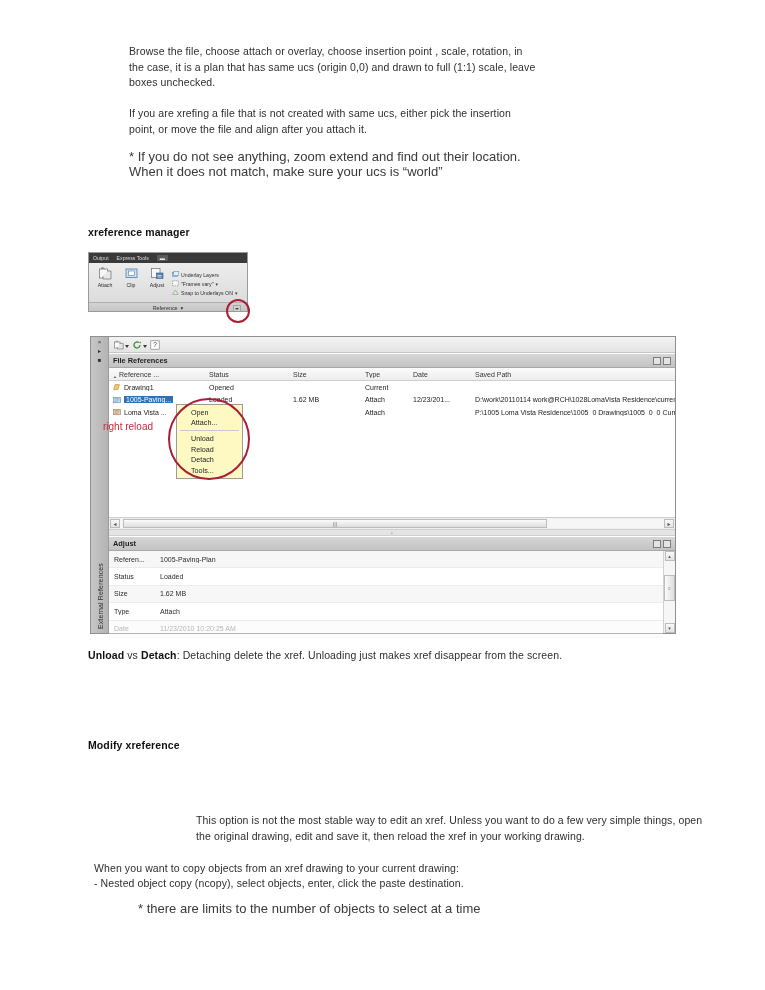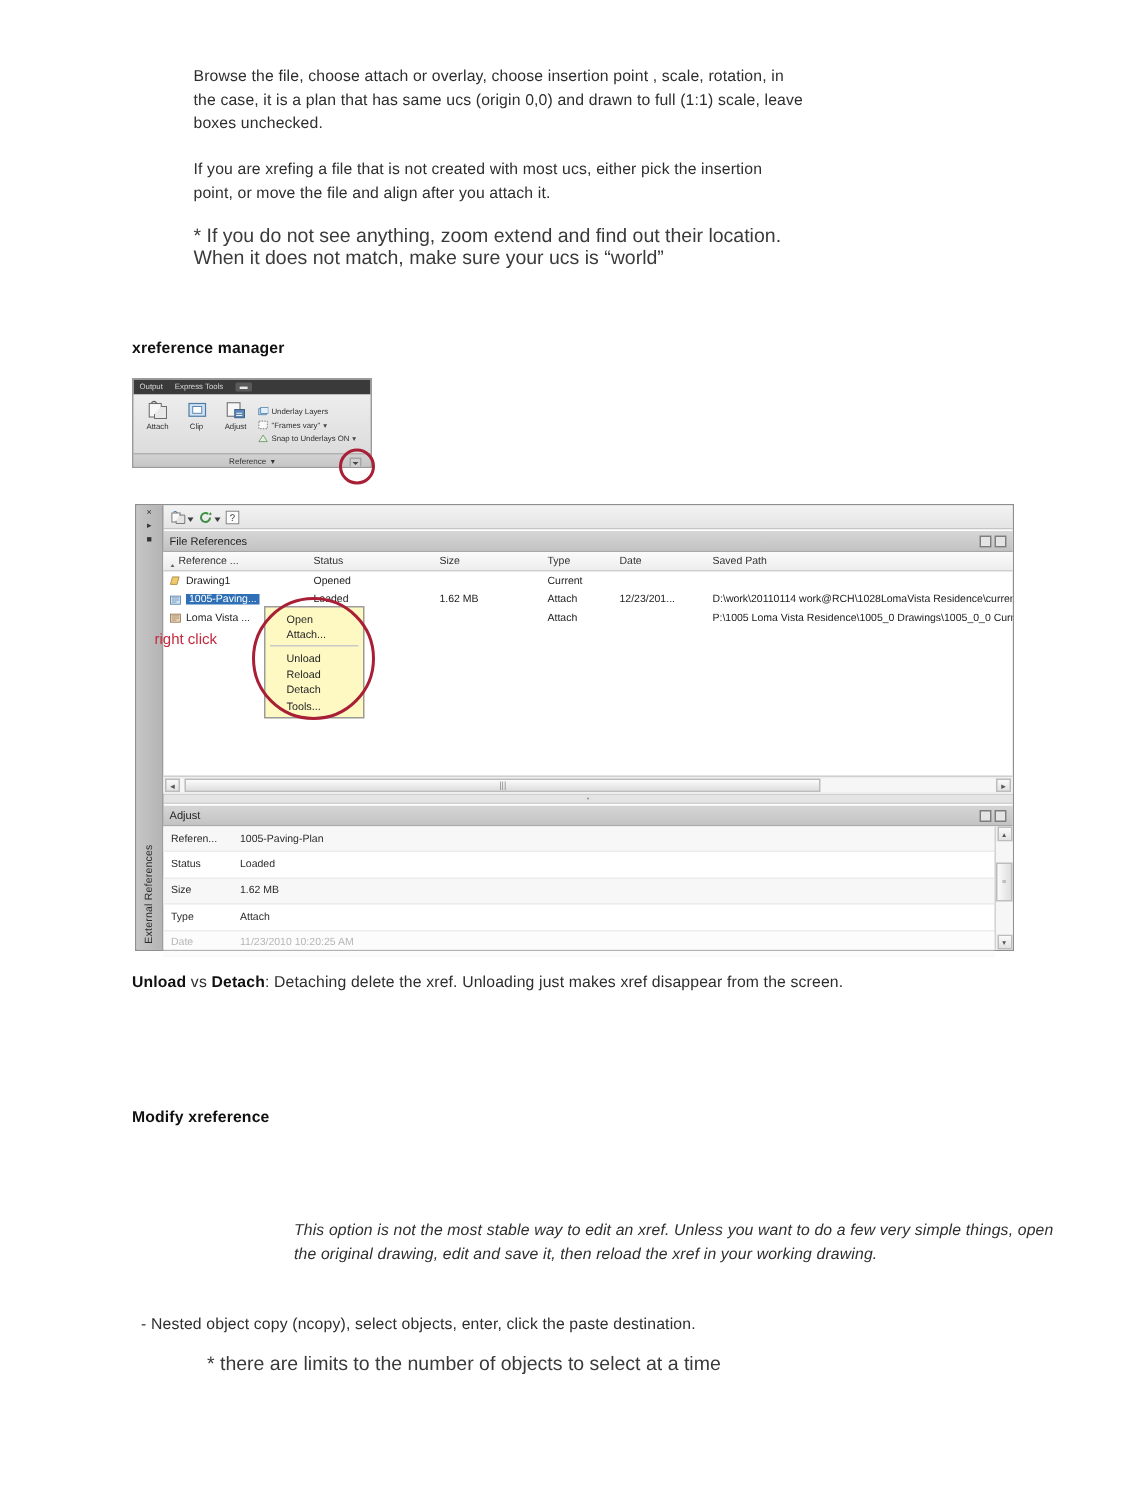--- a/index.html
+++ b/index.html
@@ -229,21 +229,21 @@
   }
 
   .section-bar {
     height: 13px;
     background: linear-gradient(#d6d6d6,#c3c3c3);
     border-top: 1px solid #fff;
     border-bottom: 1px solid #a8a8a8;
     display: flex;
     align-items: center;
     padding: 0 4px;
-    font-weight: normal;
+    font-weight: bold;
     font-size: 7.4px;
     color: #1f1f1f;
     justify-content: space-between;
   }
   .sec-btns { display:flex; gap:2px; }
   .sec-btns i {
     display:block;
     width:6px;height:6px;
     border:1px solid #7d7d7d;
     background:#e4e4e4;
@@ -414,21 +414,21 @@
     z-index: 21;
   }
 </style>
 </head>
 <body>
 
 <div class="page">
 
   <div class="para" style="left:129px; top:44px; width:410px;">Browse the file, choose attach or overlay, choose insertion point , scale, rotation,  in the case, it is a plan that has same ucs (origin 0,0) and drawn to full (1:1) scale, leave boxes unchecked.</div>
 
-  <div class="para" style="left:129px; top:106px; width:400px;">If you are xrefing a file that is not created with most ucs, either pick the insertion point, or move the file and align after you attach it.</div>
+  <div class="para" style="left:129px; top:106px; width:400px;">If you are xrefing a file that is not created with same ucs, either pick the insertion point, or move the file and align after you attach it.</div>
 
   <div class="small-note" style="left:129px; top:150px; width:420px;">* If you do not see anything, zoom extend and find out their location.</div>
   <div class="small-note" style="left:129px; top:165px; width:420px;">When it does not match, make sure your ucs is “world”</div>
 
   <div class="heading" style="left:88px; top:226px;text-align:center;">xreference manager</div>
 
   <div class="ribbon">
     <div class="ribbon-tabs">
       <span class="ribbon-tab">Output</span>
       <span class="ribbon-tab">Express Tools</span>
@@ -679,28 +679,29 @@
     <div class="ctx-item">Attach...</div>
     <div class="ctx-sep"></div>
     <div class="ctx-item">Unload</div>
     <div class="ctx-item">Reload</div>
     <div class="ctx-item">Detach</div>
     <div class="ctx-item">Tools...</div>
   </div>
 
   <div class="red-circle" style="left:168px; top:398px; width:78px; height:78px; border-width:2.5px; z-index:22;"></div>
 
-  <div class="annot-text" style="left:103px; top:421px;">right click</div>
+  <div class="annot-text" style="left:103px; top:421px;">right reload</div>
 
   <div class="para" style="left:88px; top:648px; width:600px;">
     <span class="bold">Unload</span><span> vs </span><span class="bold">Detach</span><span>: Detaching delete the xref. Unloading just makes xref disappear from the screen.</span>
   </div>
 
   <div class="heading" style="left:88px; top:739px;">Modify xreference</div>
 
 
-  <div class="para" style="left:196px; top:813px; width:520px;font-style:italic;">This option is not the most stable way to edit an xref.   Unless you want to do a few very simple things, open the original drawing, edit and save it, then reload the xref in your working drawing.</div>
-
+  <div class="para" style="left:196px; top:813px; width:520px;">This option is not the most stable way to edit an xref.   Unless you want to do a few very simple things, open the original drawing, edit and save it, then reload the xref in your working drawing.</div>
+
+  <div class="para" style="left:94px; top:861px; width:540px;">When you want to copy objects from an xref drawing to your current drawing:</div>
   <div class="para" style="left:94px; top:876px; width:540px;">- Nested object copy (ncopy), select objects, enter, click the paste destination.</div>
 
   <div class="small-note" style="left:138px; top:902px; width:500px;">* there are limits to the number of objects to select at a time</div>
 
 </div>
 
 </body></html>

